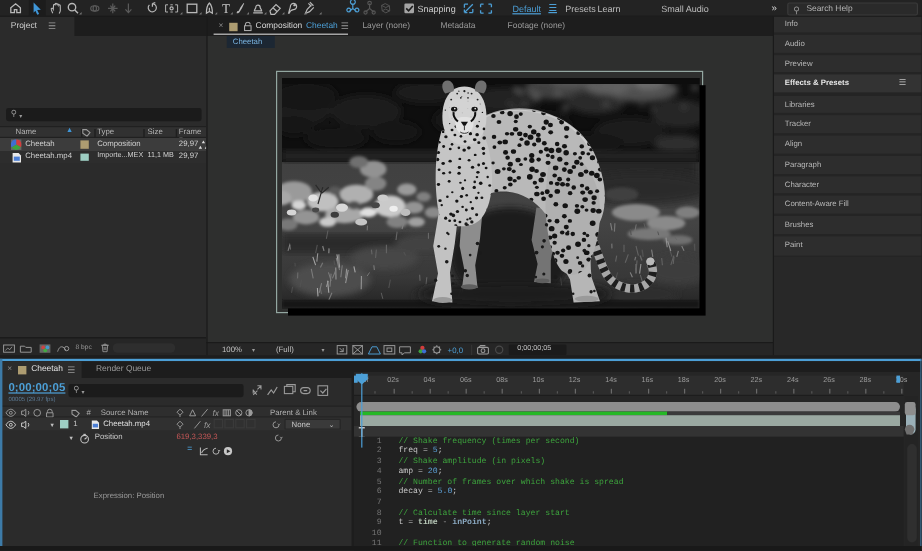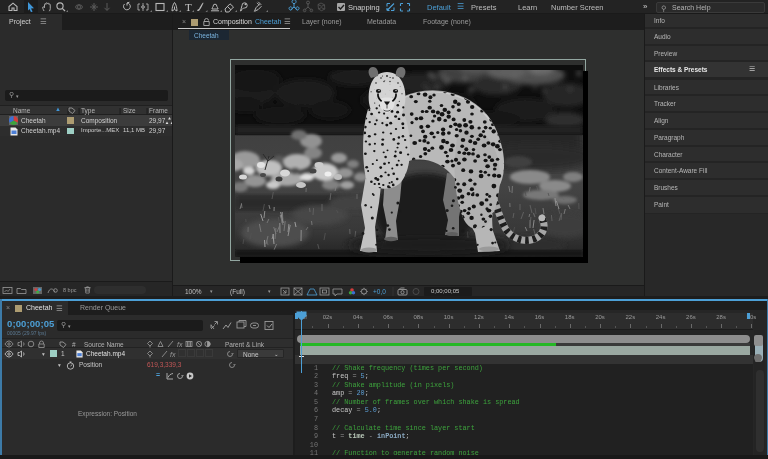--- a/index.html
+++ b/index.html
@@ -1,19 +1,19 @@
 <!DOCTYPE html>
 <html><head>
 <meta charset="utf-8">
 <style>
   html,body{margin:0;padding:0;background:#232323;width:768px;height:459px;overflow:hidden;}
   *{box-sizing:border-box;}
   body{font-family:"Liberation Sans",sans-serif;color:#c3c3c3;position:relative;}
   .abs{position:absolute;}
-  .blue{color:#4c9fd6;}
+  .blue{color:#4c9fd6;text-decoration:underline;}
 </style>
 </head>
 <body>
 
 <div class="abs" style="left:0;top:0;width:768px;height:14px;background:#232323;border-bottom:1px solid #1a1a1a;">
   <svg class="abs" style="left:0;top:0;" width="420" height="14" viewBox="0 0 420 14">
 
     <path d="M9 10.5 V6.5 L13 3.2 L17 6.5 V10.5 H14 V8 H12 V10.5 Z" fill="none" stroke="#b8b8b8" stroke-width="1.1"></path>
 
     <rect x="24" y="0" width="14" height="14" fill="#1c1c1c"></rect>
@@ -73,22 +73,22 @@
     <text x="348" y="10" font-size="7.5" fill="#cfcfcf">Snapping</text>
 
     <path d="M387 10.5 L394 3.5 M387 3.5 h3 M387 3.5 v3 M394 10.5 h-3 M394 10.5 v-3 M387 10.5 v-2.5 M387 10.5 h2.5" stroke="#4c9fd6" stroke-width="1.1" fill="none"></path>
     <g stroke="#4c9fd6" stroke-width="1.1" fill="none">
       <path d="M403 3.5 h-2.5 M400.5 3.5 v2.5 M407 3.5 h2.5 M409.5 3.5 v2.5 M400.5 8.5 v2.5 M400.5 11 h2.5 M409.5 8.5 v2.5 M409.5 11 h-2.5"></path>
     </g>
   </svg>
   <div class="abs blue" style="left:427px;top:3px;font-size:7.5px;">Default</div>
   <div class="abs blue" style="left:457px;top:2px;font-size:8px;">☰</div>
   <div class="abs" style="left:471px;top:3px;font-size:7.5px;color:#bdbdbd;">Presets</div>
-  <div class="abs" style="left:518px;top:3px;font-size:7.5px;color:#bdbdbd;">Learn</div>
-  <div class="abs" style="left:551px;top:3px;font-size:7.5px;color:#bdbdbd;">Number Screen</div>
+  <div class="abs" style="left:498px;top:3px;font-size:7.5px;color:#bdbdbd;">Learn</div>
+  <div class="abs" style="left:551px;top:3px;font-size:7.5px;color:#bdbdbd;">Small Audio</div>
   <div class="abs" style="left:643px;top:2px;font-size:8px;color:#cfcfcf;">»</div>
   <div class="abs" style="left:656px;top:1.5px;width:109px;height:11px;background:#2a2a2a;border:1px solid #3a3a3a;border-radius:2px;">
     <span style="position:absolute;left:4px;top:1px;font-size:7.5px;color:#9a9a9a;">⚲</span>
     <span style="position:absolute;left:15px;top:1.5px;font-size:7px;color:#b5b5b5;">Search Help</span>
   </div>
 </div>
 
 <div class="abs" style="left:0;top:14px;width:768px;height:16px;background:#1d1d1d;"></div>
 
 <div class="abs" style="left:0;top:14px;width:172px;height:282px;background:#1d1d1d;">

